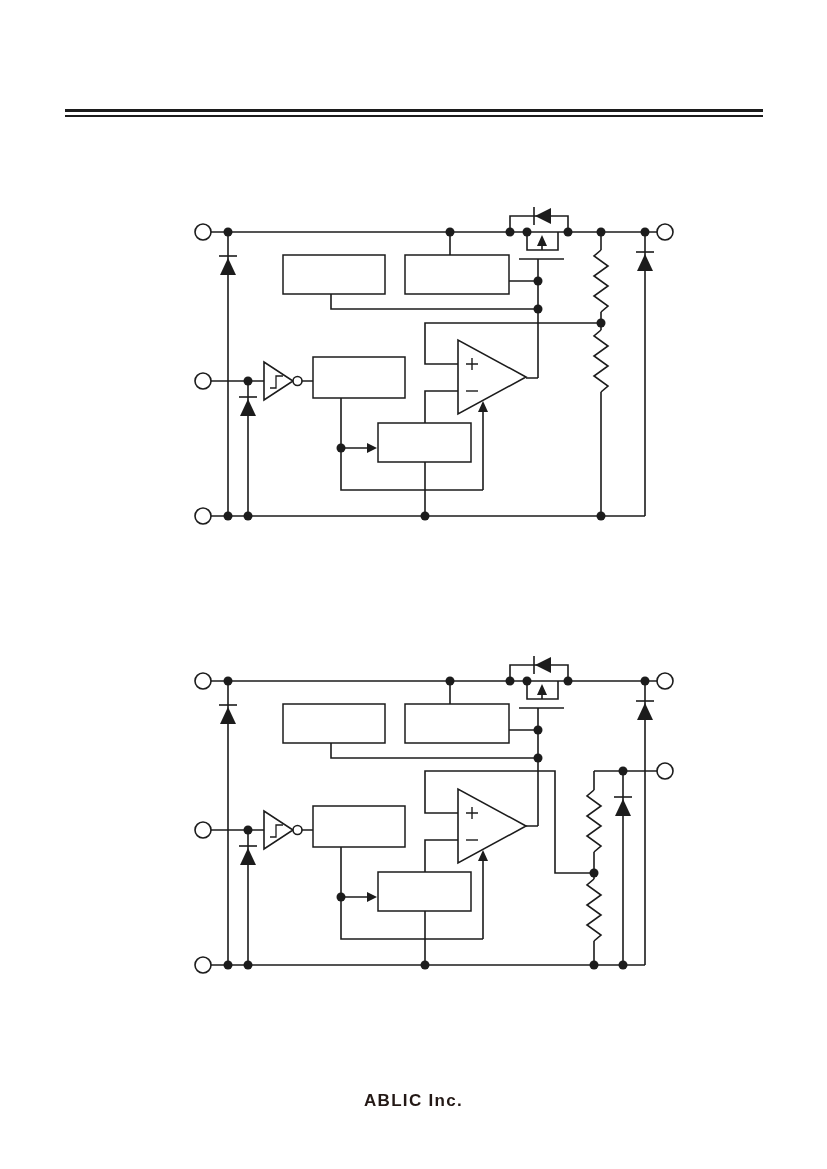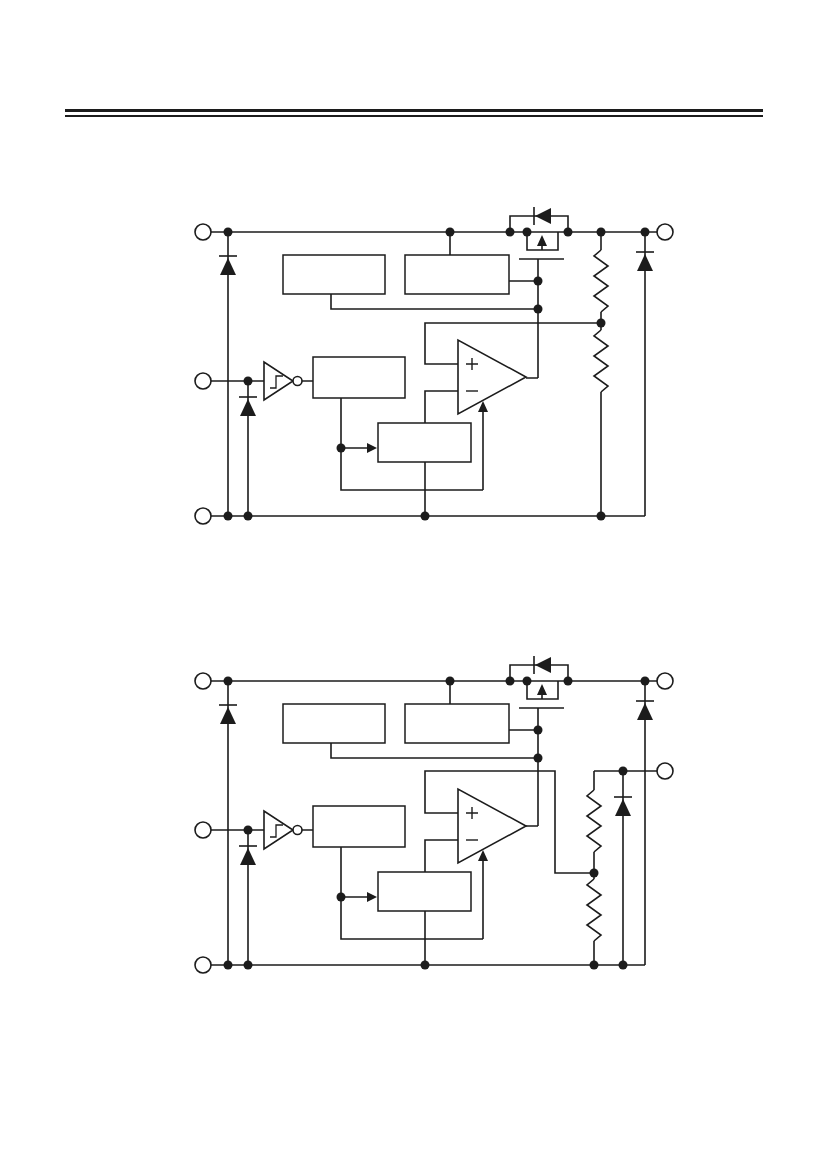--- a/index.html
+++ b/index.html
@@ -242,14 +242,15 @@
       </g>
 
       <circle cx="203" cy="681" r="8" fill="var(--paper)"></circle>
       <circle cx="203" cy="830" r="8" fill="var(--paper)"></circle>
       <circle cx="203" cy="965" r="8" fill="var(--paper)"></circle>
       <circle cx="665" cy="681" r="8" fill="var(--paper)"></circle>
       <circle cx="665" cy="771" r="8" fill="var(--paper)"></circle>
     </g>
   </svg>
 
+  <div class="footer">ABLIC Inc.</div>
 
 </div>
 
 </body></html>

